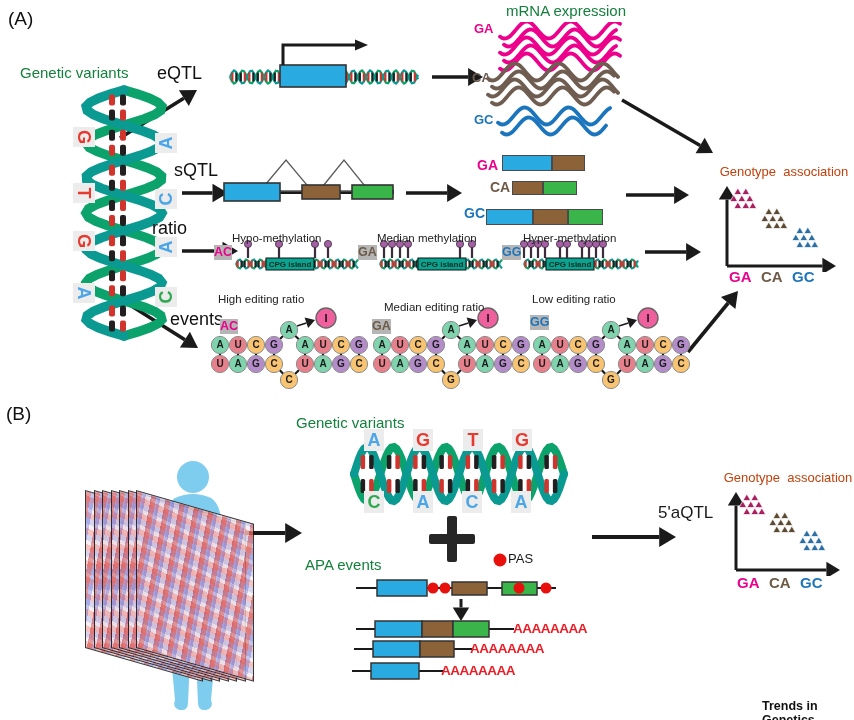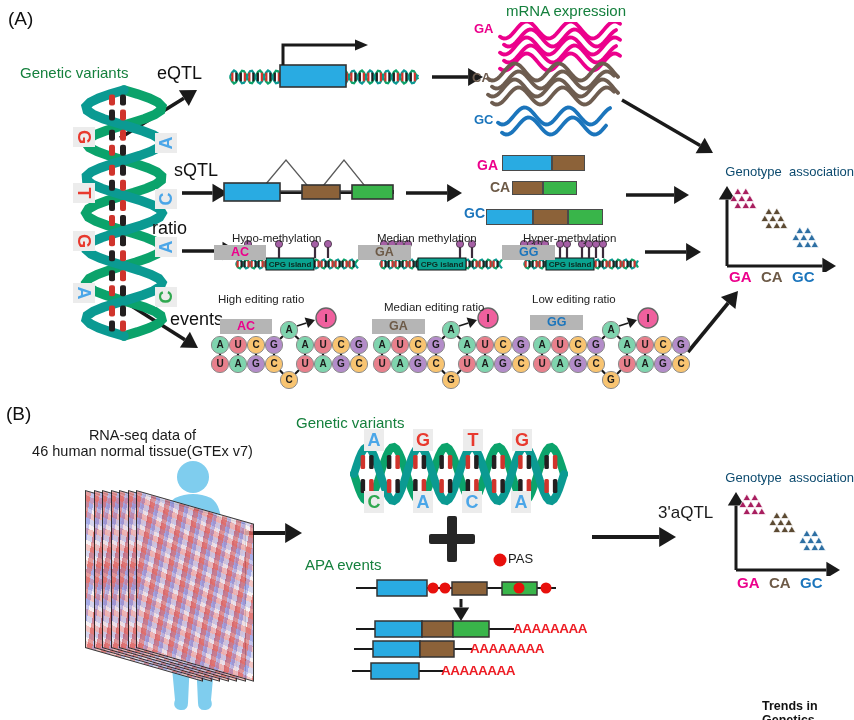--- a/index.html
+++ b/index.html
@@ -4,24 +4,24 @@
 <style>
 *{margin:0;padding:0;box-sizing:border-box}
 body{font-family:"Liberation Sans",sans-serif;background:#fff}
 #canvas{position:relative;width:854px;height:720px;background:#fff;overflow:hidden;font-family:"Liberation Sans",sans-serif}
 .abs{position:absolute}
 .lbl{position:absolute;color:#1a1a1a}
 .panel-label{font-size:19px;color:#111}
 .sec-title{font-size:15px;color:#15803d}
 .qtl{font-size:18px;color:#111}
 .nt{position:absolute;width:20px;height:22px;background:#ececec;font-weight:bold;font-size:18px;text-align:center;line-height:22px}
-.tag-bg{position:absolute;background:#b5b5b5;font-weight:bold;font-size:12.5px;line-height:15px;padding:0 17px}
+.tag-bg{position:absolute;background:#b5b5b5;font-weight:bold;font-size:12.5px;line-height:15px;padding:0 0}
 .exon{position:absolute;border:1.5px solid #4a4a4a}
 .polya{position:absolute;color:#ed1c24;font-weight:bold;font-size:13.5px;letter-spacing:-0.5px}
-.assoc-title{position:absolute;font-size:13px;color:#0c4a6e;text-align:right;white-space:pre}
+.assoc-title{position:absolute;font-size:13px;color:#c2410c;text-align:center;white-space:pre}
 .unit-title{position:absolute;font-size:11.5px;color:#222;text-align:left}
 .footer{font-weight:bold;font-size:12.5px;color:#111}
 .hm{position:absolute;width:118px;height:158px;border:1.2px solid #101010;transform:skewY(16deg);transform-origin:0 0;opacity:.84;
 background:
  repeating-linear-gradient(100deg, rgba(210,60,60,.55) 0 5px, rgba(120,130,230,.45) 5px 9px, rgba(255,250,250,.4) 9px 14px),
  repeating-linear-gradient(10deg, rgba(235,90,80,.6) 0 6px, rgba(250,242,244,.45) 6px 10px, rgba(90,110,220,.4) 10px 16px),
  #eadfe2;}
 </style>
 </head>
 <body>
@@ -603,24 +603,20 @@
         <polygon points="82,67.5 85.8,61 89.6,67.5" fill="#2d6fa3" stroke="#fff" stroke-width="0.7"></polygon>
         <polygon points="90,67.5 93.8,61 97.6,67.5" fill="#2d6fa3" stroke="#fff" stroke-width="0.7"></polygon>
         <polygon points="97,67.5 100.8,61 104.6,67.5" fill="#2d6fa3" stroke="#fff" stroke-width="0.7"></polygon>
       </svg>
       <div class="lbl" style="left: 15px; top: 110px; font-weight: bold; font-size: 15px; color: rgb(236, 0, 140);">GA</div>
       <div class="lbl" style="left: 47px; top: 110px; font-weight: bold; font-size: 15px; color: rgb(109, 90, 71);">CA</div>
       <div class="lbl" style="left: 78px; top: 110px; font-weight: bold; font-size: 15px; color: rgb(27, 117, 188);">GC</div>
     </div>
 
   <div class="lbl panel-label" style="left:6px;top:403px">(B)</div>
-  <div class="lbl" style="left:15px;top:427px;width:255px;text-align:center;font-size:14.5px;line-height:16px">
-    <div>RNA-seq data of</div>
-    <div>46 human normal tissue(GTEx v7)</div>
-  </div>
   <div class="lbl sec-title" style="left:296px;top:414px">Genetic variants</div>
   <svg id="helixB" class="abs" style="left:350px;top:428px" width="218" height="92">
       <path d="M4.0 46.0L6.5 54.0L9.0 61.2L11.5 67.1L14.0 71.1L16.5 72.9L19.0 72.3L21.5 69.4L24.0 64.4L26.5 57.7L29.0 50.0L31.5 42.0L34.0 34.3L36.5 27.6L39.0 22.6L41.5 19.7L44.0 19.1L46.5 20.9L49.0 24.9L51.5 30.8L54.0 38.0L56.5 46.0L59.0 54.0L61.5 61.2L64.0 67.1L66.5 71.1L69.0 72.9L71.5 72.3L74.0 69.4L76.5 64.4L79.0 57.7L81.5 50.0L84.0 42.0L86.5 34.3L89.0 27.6L91.5 22.6L94.0 19.7L96.5 19.1L99.0 20.9L101.5 24.9L104.0 30.8L106.5 38.0L109.0 46.0L111.5 54.0L114.0 61.2L116.5 67.1L119.0 71.1L121.5 72.9L124.0 72.3L126.5 69.4L129.0 64.4L131.5 57.7L134.0 50.0L136.5 42.0L139.0 34.3L141.5 27.6L144.0 22.6L146.5 19.7L149.0 19.1L151.5 20.9L154.0 24.9L156.5 30.8L159.0 38.0L161.5 46.0L164.0 54.0L166.5 61.2L169.0 67.1L171.5 71.1L174.0 72.9L176.5 72.3L179.0 69.4L181.5 64.4L184.0 57.7L186.5 50.0L189.0 42.0L191.5 34.3L194.0 27.6L196.5 22.6L199.0 19.7L201.5 19.1L204.0 20.9L206.5 24.9L209.0 30.8L211.5 38.0L214.0 46.0" fill="none" stroke="#0ba36b" stroke-width="8" stroke-linecap="round"></path>
       <path d="M4.0 46.0L6.5 38.0L9.0 30.8L11.5 24.9L14.0 20.9L16.5 19.1L19.0 19.7L21.5 22.6L24.0 27.6L26.5 34.3L29.0 42.0L31.5 50.0L34.0 57.7L36.5 64.4L39.0 69.4L41.5 72.3L44.0 72.9L46.5 71.1L49.0 67.1L51.5 61.2L54.0 54.0L56.5 46.0L59.0 38.0L61.5 30.8L64.0 24.9L66.5 20.9L69.0 19.1L71.5 19.7L74.0 22.6L76.5 27.6L79.0 34.3L81.5 42.0L84.0 50.0L86.5 57.7L89.0 64.4L91.5 69.4L94.0 72.3L96.5 72.9L99.0 71.1L101.5 67.1L104.0 61.2L106.5 54.0L109.0 46.0L111.5 38.0L114.0 30.8L116.5 24.9L119.0 20.9L121.5 19.1L124.0 19.7L126.5 22.6L129.0 27.6L131.5 34.3L134.0 42.0L136.5 50.0L139.0 57.7L141.5 64.4L144.0 69.4L146.5 72.3L149.0 72.9L151.5 71.1L154.0 67.1L156.5 61.2L159.0 54.0L161.5 46.0L164.0 38.0L166.5 30.8L169.0 24.9L171.5 20.9L174.0 19.1L176.5 19.7L179.0 22.6L181.5 27.6L184.0 34.3L186.5 42.0L189.0 50.0L191.5 57.7L194.0 64.4L196.5 69.4L199.0 72.3L201.5 72.9L204.0 71.1L206.5 67.1L209.0 61.2L211.5 54.0L214.0 46.0" fill="none" stroke="#0b9a92" stroke-width="8" stroke-linecap="round"></path>
       <rect x="10.625" y="27" width="4.5" height="14" rx="1.5" fill="#d0342c"></rect>
       <rect x="19.125" y="27" width="4.5" height="14" rx="1.5" fill="#231f20"></rect>
       <rect x="10.625" y="51" width="4.5" height="14" rx="1.5" fill="#231f20"></rect>
       <rect x="19.125" y="51" width="4.5" height="14" rx="1.5" fill="#d0342c"></rect>
       <rect x="36.875" y="27" width="4.5" height="14" rx="1.5" fill="#231f20"></rect>
       <rect x="45.375" y="27" width="4.5" height="14" rx="1.5" fill="#d0342c"></rect>
@@ -682,21 +678,21 @@
       <line x1="14" y1="76" x2="132" y2="76" stroke="#1a1a1a" stroke-width="2"></line>
       <rect x="33" y="68" width="47" height="16" fill="#29abe2" stroke="#333" stroke-width="1.5"></rect>
       <rect x="80" y="68" width="34" height="16" fill="#8c6239" stroke="#333" stroke-width="1.5"></rect>
       <line x1="12" y1="98" x2="104" y2="98" stroke="#1a1a1a" stroke-width="2"></line>
       <rect x="31" y="90" width="48" height="16" fill="#29abe2" stroke="#333" stroke-width="1.5"></rect>
     </svg>
   <div class="polya" style="left:513px;top:621px">AAAAAAAA</div>
   <div class="polya" style="left:470px;top:641px">AAAAAAAA</div>
   <div class="polya" style="left:441px;top:663px">AAAAAAAA</div>
 
-  <div class="lbl" style="left:658px;top:503px;font-size:17px">3'aQTL</div>
+  <div class="lbl" style="left:658px;top:503px;font-size:17px">5'aQTL</div>
 
   <div id="assocB" class="abs" style="left:722px;top:462px;width:132px;height:132px">
     <div class="assoc-title" style="left:0;top:8px;width:132px">Genotype  association</div>
   <svg width="132" height="90" style="position:absolute;left:0px;top:24px">
         <line x1="14" y1="84" x2="14" y2="19.6" stroke="#1a1a1a" stroke-width="3"></line>
         <polygon points="14,6 22.2,19.6 5.8,19.6" fill="#1a1a1a"></polygon>
         <line x1="14" y1="84" x2="104.4" y2="84" stroke="#1a1a1a" stroke-width="3"></line>
         <polygon points="118,84 104.4,92.2 104.4,75.8" fill="#1a1a1a"></polygon>
         <polygon points="21,14.5 24.8,8 28.6,14.5" fill="#a81e5f" stroke="#fff" stroke-width="0.7"></polygon>
         <polygon points="29,14.5 32.8,8 36.6,14.5" fill="#a81e5f" stroke="#fff" stroke-width="0.7"></polygon>

